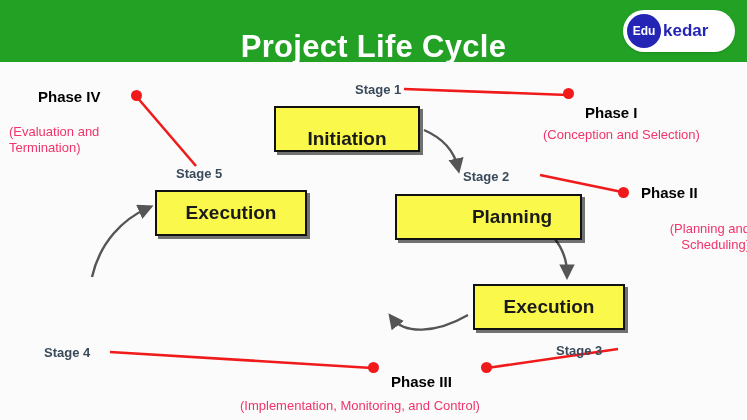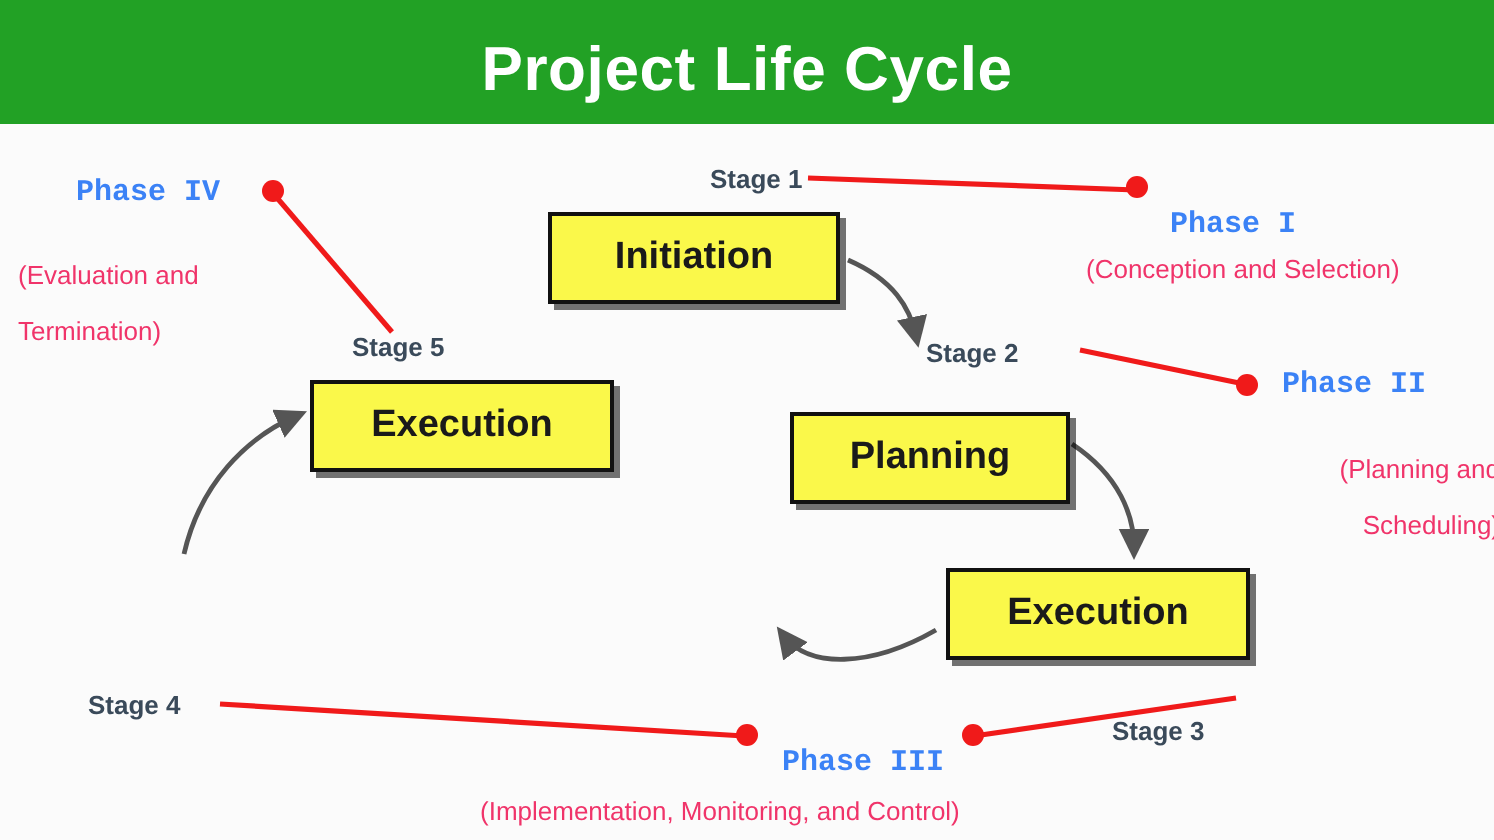--- a/index.html
+++ b/index.html
@@ -24,21 +24,21 @@
   
   #header {
     position: absolute;
     left: 0; top: 0;
     width: 747px;
     height: 62px;
     background: #22a125;
   }
   #header-title {
     position: absolute;
-    left: 0; top: 4px;
+    left: 0; top: 16px;
     width: 747px;
     height: 62px;
     line-height: 62px;
     text-align: center;
     color: #ffffff;
     font-size: 31px;
     font-weight: bold;
     letter-spacing: 0.3px;
   }
   #logo {
@@ -105,59 +105,58 @@
     display: flex;
     align-items: center;
     justify-content: center;
   }
   .stage-box span {
     font-size: 19px;
     font-weight: bold;
     color: #1a1a1a;
     white-space: nowrap;
   }
-  #box-initiation { left: 274px; top: 44px;  width: 142px; height: 42px; }
-  #box-planning   { left: 395px; top: 144px; width: 136px; height: 42px; }
+  #box-initiation { left: 274px; top: 44px;  width: 142px; height: 42px; align-items: flex-end; }
+  #box-planning   { left: 395px; top: 132px; width: 136px; height: 42px; padding-left: 47px; }
   #box-execution  { left: 473px; top: 222px; width: 148px; height: 42px; }
   #box-monitoring { left: 32px;  top: 222px; width: 349px; height: 44px; }
   #box-closures   { left: 155px; top: 128px; width: 148px; height: 42px; }
   #box-monitoring span { font-size: 21px; }
 
   
   .stage-label {
     position: absolute;
     font-size: 13px;
     font-weight: bold;
     color: #3a4a5a;
     white-space: nowrap;
   }
   #stage-1 { left: 355px; top: 20px; }
   #stage-2 { left: 463px; top: 107px; }
-  #stage-3 { left: 556px; top: 296px; }
+  #stage-3 { left: 556px; top: 281px; }
   #stage-4 { left: 44px;  top: 283px; }
   #stage-5 { left: 176px; top: 104px; }
 
   
   .phase-title {
     position: absolute;
     font-size: 15px;
     font-weight: bold;
-    color: #3b82f6;
-    white-space: nowrap;
-    font-family: Liberation Mono, monospace;
+    color: #000000;
+    white-space: nowrap;
   }
   .phase-sub {
     position: absolute;
     font-size: 13px;
     color: #f0346a;
     white-space: nowrap;
   }
   .phase-sub.two-line {
     white-space: normal;
-    line-height: 28px;
+    line-height: 16px;
     text-align: left;
   }
   #phase1-title { left: 585px; top: 42px; }
   #phase1-sub   { left: 507px; top: 65px; margin-left: 36px; }
   #phase2-title { left: 641px; top: 122px; }
   #phase2-sub   { left: 620px; top: 159px; width: 130px; text-align: right; }
   #phase3-title { left: 391px; top: 298px; margin-top: 13px; }
   #phase3-sub   { left: 240px; top: 336px; }
   #phase4-title { left: 38px;  top: 26px; }
   #phase4-sub   { left: 9px;   top: 62px; width: 140px; }
@@ -170,20 +169,26 @@
     background: #f01a1a;
   }
 </style>
 </head>
 <body>
 
 <div id="page">
 
   <div id="header">
     <div id="header-title">Project Life Cycle</div>
+    <div id="logo">
+      <div id="logo-badge">
+        <div id="logo-badge-text">Edu</div>
+      </div>
+      <div id="logo-text">kedar</div>
+    </div>
   </div>
 
   <div id="canvas">
 
     <svg id="wires" viewBox="0 0 747 358">
       <defs>
         <marker id="arrowGray" markerWidth="7" markerHeight="7" refX="4" refY="3.2" orient="auto">
           <path d="M0,0 L6.5,3.2 L0,6.4 z" fill="#555555"></path>
         </marker>
       </defs>

